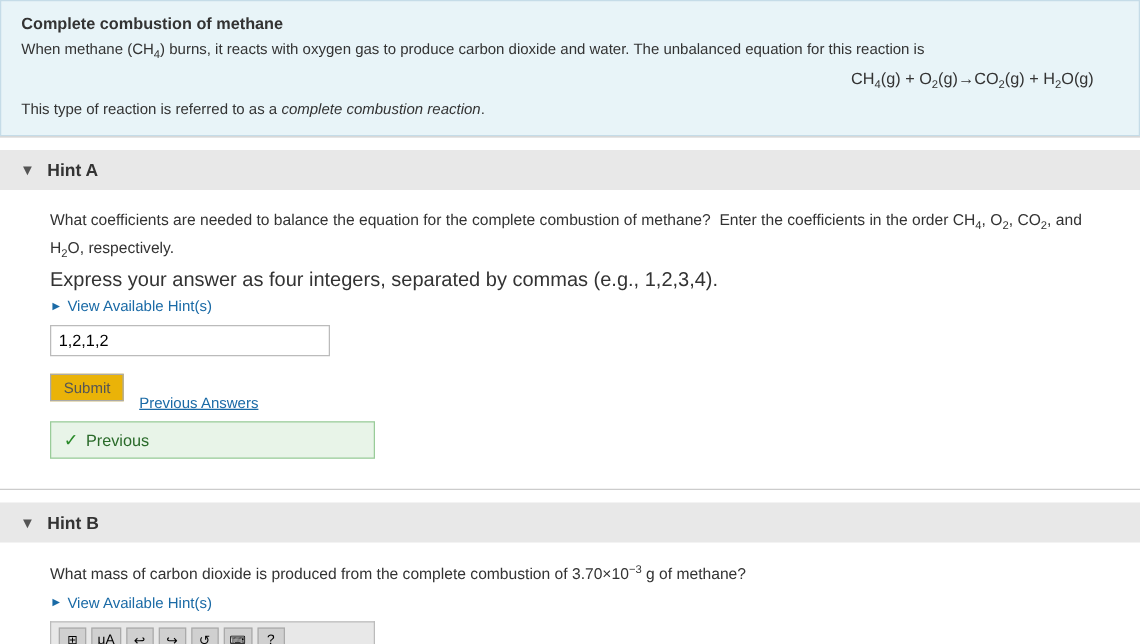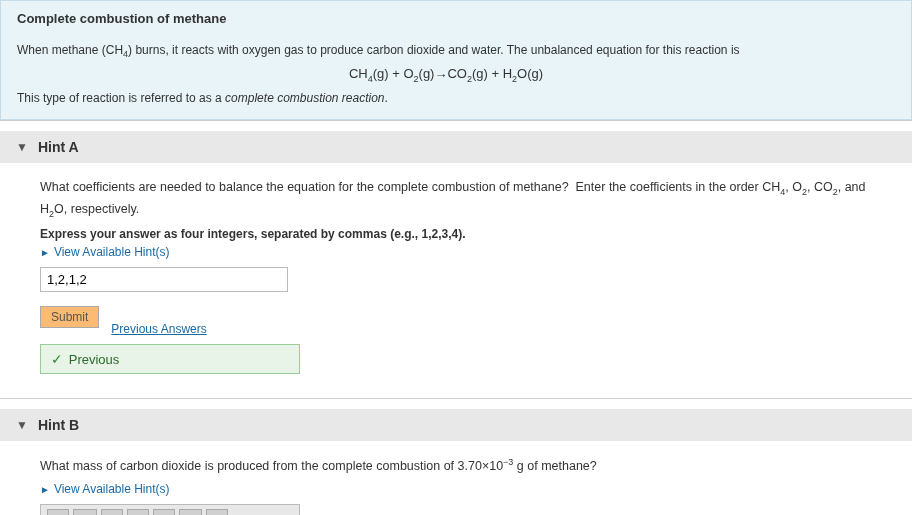--- a/index.html
+++ b/index.html
@@ -17,28 +17,28 @@
     }
     .header-box {
       background: #e8f4f8;
       border: 1px solid #c5dce8;
       padding: 10px 16px 12px 16px;
       margin-bottom: 0;
     }
     .header-title {
       font-weight: bold;
       font-size: 13px;
-      margin-bottom: 15px;
+      margin-bottom: 4px;
     }
     .header-desc {
       font-size: 12px;
       line-height: 1.5;
     }
     .equation-line {
-      text-align: center;
+      text-align: right;
       font-size: 13px;
       margin: 4px 0 6px 0;
       padding-right: 20px;
     }
     .part-section {
       padding: 10px 0 10px 0;
       border-top: 1px solid #ccc;
       background: #fff;
     }
     .part-header {
@@ -57,53 +57,53 @@
     }
     .part-content {
       padding: 14px 30px 14px 40px;
     }
     .question-text {
       font-size: 12.5px;
       line-height: 1.6;
       margin-bottom: 6px;
     }
     .bold-instruction {
-      font-weight: bold;
-      font-size: 12px;
+      font-weight: normal;
+      font-size: 16px;
       margin-bottom: 4px;
     }
     .hint-link {
       color: #1a6aa6;
       font-size: 12px;
       cursor: pointer;
       display: flex;
       align-items: center;
       margin-bottom: 8px;
     }
     .hint-link .hint-arrow {
       margin-right: 4px;
       font-size: 10px;
       color: #1a6aa6;
     }
     .answer-input {
-      width: 248px;
+      width: 224px;
       padding: 4px 6px;
       border: 1px solid #bbb;
       font-size: 13px;
       margin-bottom: 6px;
       display: block;
     }
     .submit-row {
       display: flex;
       align-items: center;
       gap: 12px;
       margin-bottom: 8px;
     }
     .submit-btn {
-      background: #fdba74;
+      background: #eab308;
       border: 1px solid #aaa;
       padding: 3px 10px;
       font-size: 12px;
       cursor: pointer;
       color: #555;
     }
     .prev-answers-link {
       color: #1a6aa6;
       font-size: 12px;
       cursor: pointer;

